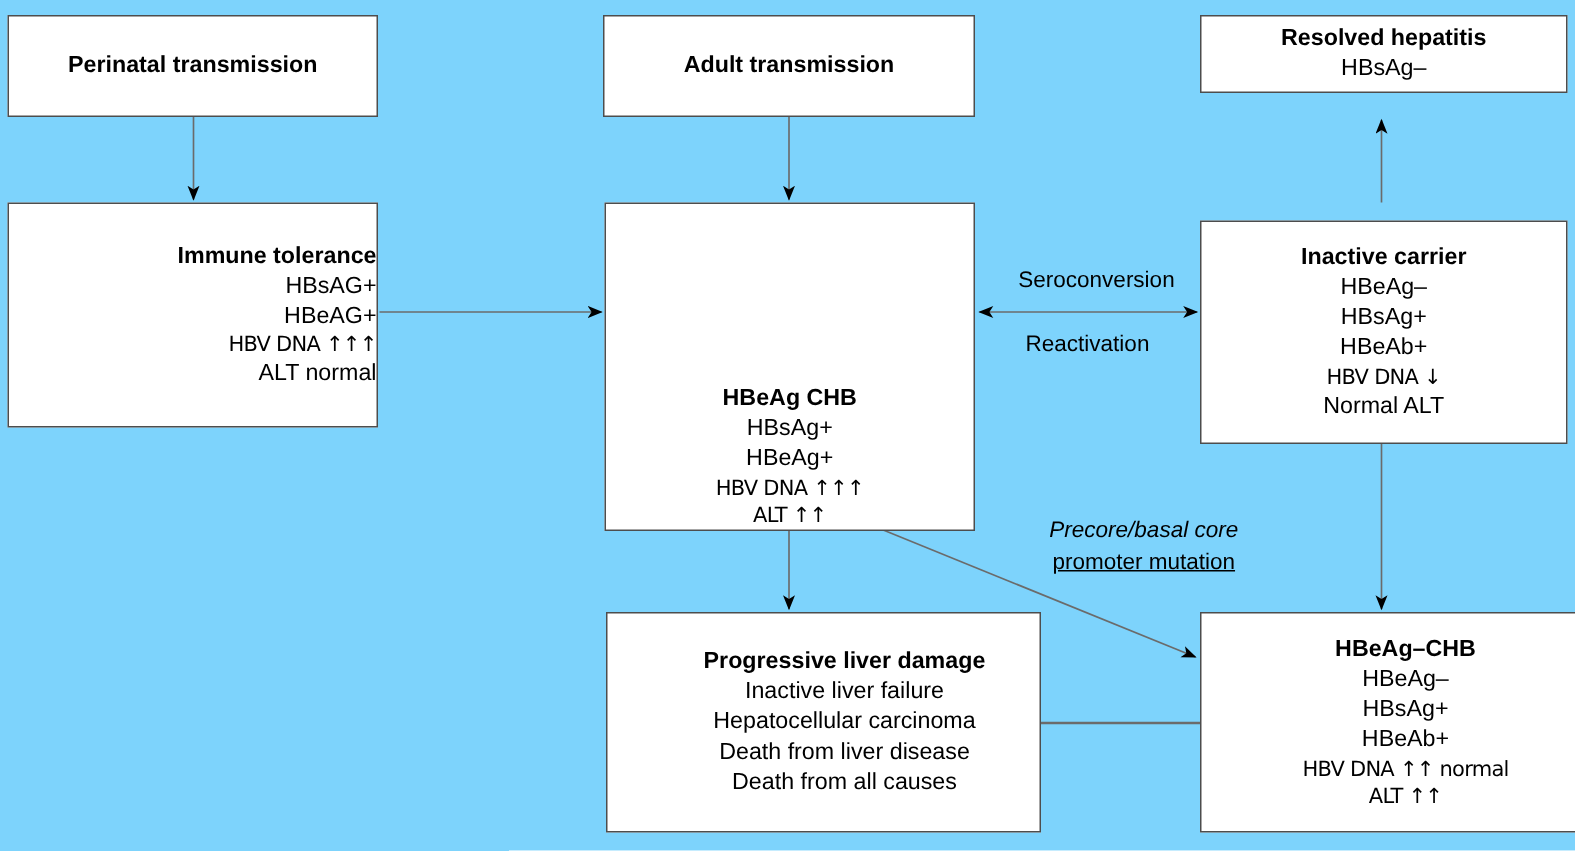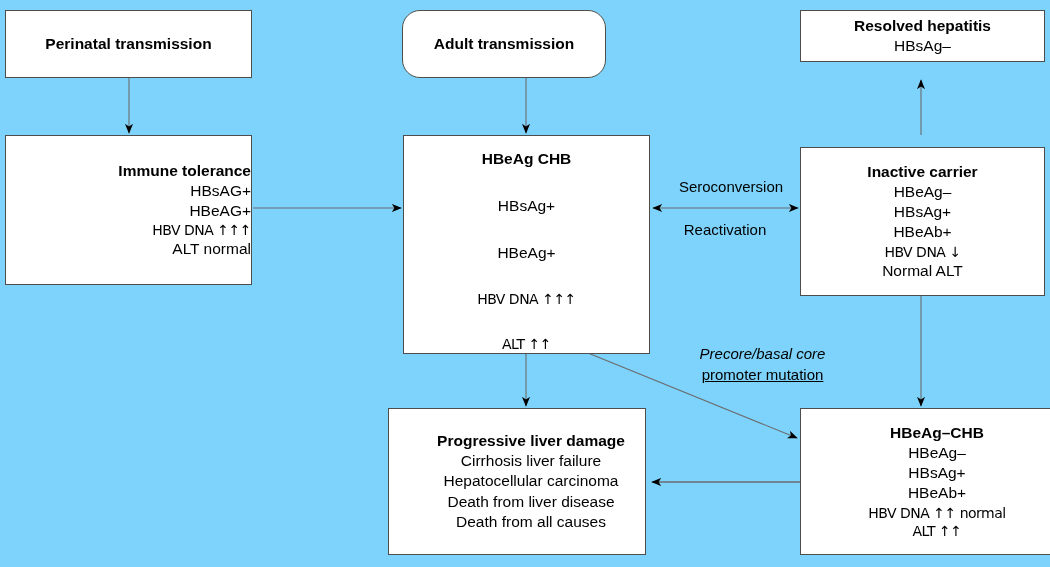--- a/index.html
+++ b/index.html
@@ -115,57 +115,57 @@
 
     <g>
       <line x1="800" y1="482" x2="652" y2="482" stroke="#6b6b6b" stroke-width="1.6" marker-end="url(#ah)"></line>
     </g>
   </svg>
 
   <div class="node" style="left:5px; top:10px; width:247px; height:68px;">
     <div class="title">Perinatal transmission</div>
   </div>
 
-  <div class="node" style="left:402px; top:10px; width:204px; height:68px;border-radius:18px;">
+  <div class="node" style="left:402px; top:10px; width:248px; height:68px;">
     <div class="title">Adult transmission</div>
   </div>
 
   <div class="node" style="left:800px; top:10px; width:245px; height:52px;">
     <div class="title">Resolved hepatitis</div>
     <div class="line">HBsAg–</div>
   </div>
 
   <div class="node" style="left:5px; top:135px; width:247px; height:150px;align-items:flex-end;">
     <div class="title">Immune tolerance</div>
     <div class="line">HBsAG+</div>
     <div class="line">HBeAG+</div>
     <div class="line arrow-up">HBV DNA ↑↑↑</div>
     <div class="line">ALT normal</div>
   </div>
 
-  <div class="node" style="left:403px; top:135px; width:247px; height:219px; justify-content:space-between; padding-top:13px;">
+  <div class="node" style="left:403px; top:135px; width:247px; height:219px; justify-content:flex-end; padding-top:13px;">
     <div class="title">HBeAg CHB</div>
     <div class="line">HBsAg+</div>
     <div class="line">HBeAg+</div>
     <div class="line arrow-up">HBV DNA ↑↑↑</div>
     <div class="line arrow-up">ALT ↑↑</div>
   </div>
 
   <div class="node" style="left:800px; top:147px; width:245px; height:149px;">
     <div class="title">Inactive carrier</div>
     <div class="line">HBeAg–</div>
     <div class="line">HBsAg+</div>
     <div class="line">HBeAb+</div>
     <div class="line arrow-up">HBV DNA ↓</div>
     <div class="line">Normal ALT</div>
   </div>
 
-  <div class="node" style="left:388px; top:408px; width:258px; height:147px;padding-left:28px;">
+  <div class="node" style="left:404px; top:408px; width:290px; height:147px;padding-left:28px;">
     <div class="title">Progressive liver damage</div>
-    <div class="line">Cirrhosis liver failure</div>
+    <div class="line">Inactive liver failure</div>
     <div class="line">Hepatocellular carcinoma</div>
     <div class="line">Death from liver disease</div>
     <div class="line">Death from all causes</div>
   </div>
 
   <div class="node" style="left:800px; top:408px; width:274px; height:147px;">
     <div class="title">HBeAg–CHB</div>
     <div class="line">HBeAg–</div>
     <div class="line">HBsAg+</div>
     <div class="line">HBeAb+</div>

